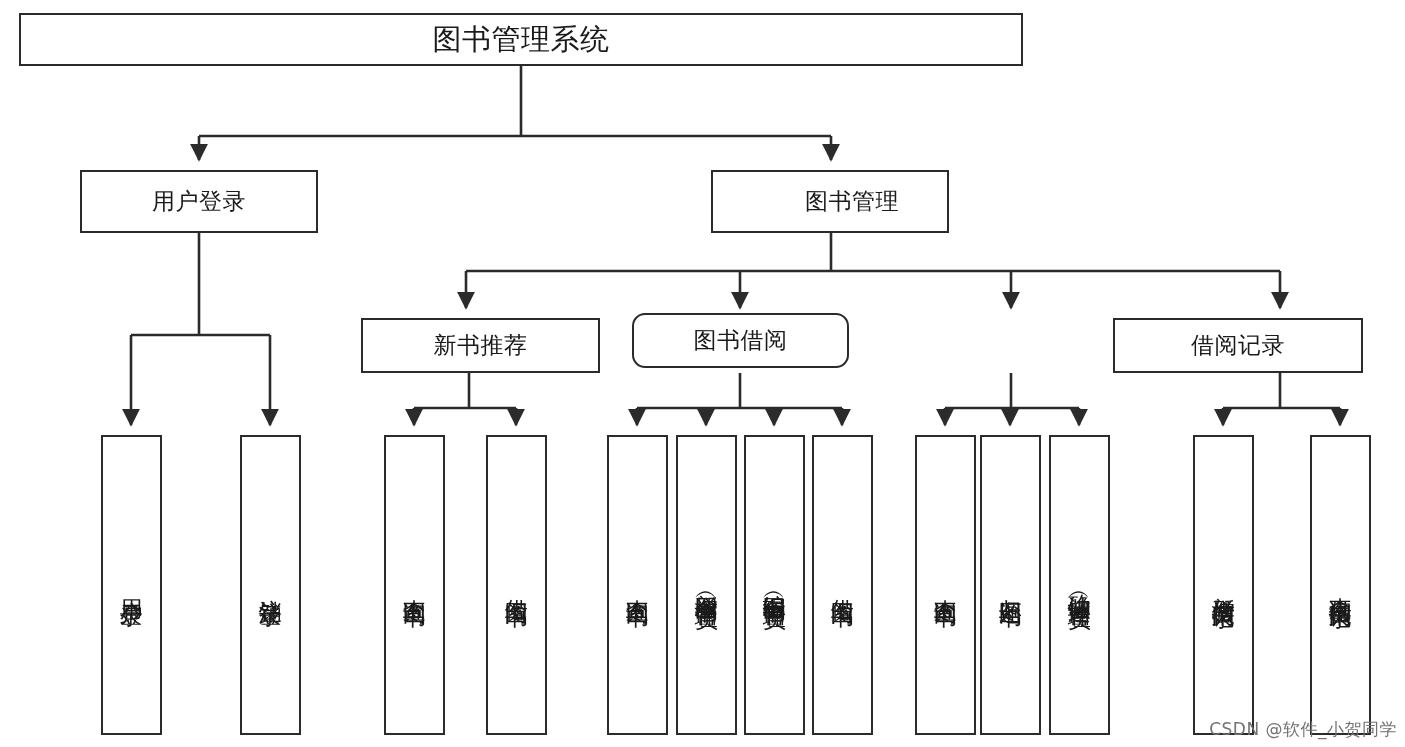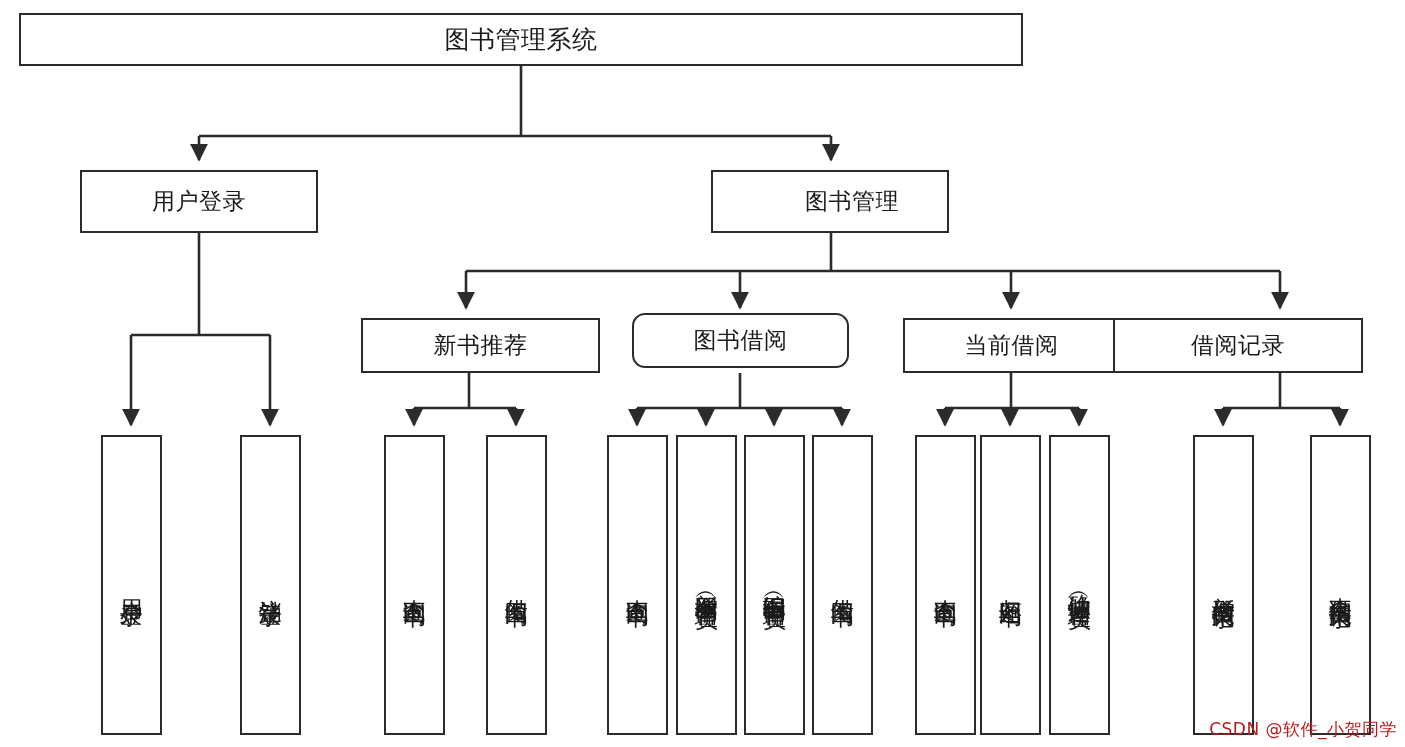--- a/index.html
+++ b/index.html
@@ -42,41 +42,41 @@
     color: #1a1a1a;
     letter-spacing: 0.5px;
     white-space: nowrap;
   }
   
   .node.horiz .node-label {
     font-size: 23px;
     line-height: 1;
   }
   .node.root .node-label {
-    font-size: 25px;
+    font-size: 29px;
   }
   
   .node.vert {
     align-items: center;
     justify-content: center;
   }
   .node.vert .node-label {
     writing-mode: vertical-rl;
     text-orientation: upright;
     font-size: 23px;
     line-height: 1.32;
     letter-spacing: 2px;
     text-align: center;
   }
   .watermark {
     position: absolute;
     right: 8px;
     bottom: 6px;
     font-size: 17px;
-    color: #b91c1c;
+    color: #737373;
     letter-spacing: 0.5px;
     white-space: nowrap;
     user-select: none;
   }
 </style>
 </head>
 <body>
 
 <div id="diagram-root">
 
@@ -143,23 +143,20 @@
   </div>
 
   <div class="node horiz" style="left:361px; top:318px; width:239px; height:55px;">
     <span class="node-label">新书推荐</span>
   </div>
 
   <div class="node horiz" style="left:632px; top:313px; width:217px; height:55px;border-radius:13px;">
     <span class="node-label">图书借阅</span>
   </div>
 
-  <div class="node horiz" style="left:903px; top:318px; width:217px; height:55px;">
-    <span class="node-label">当前借阅</span>
-  </div>
 
   <div class="node horiz" style="left:1113px; top:318px; width:250px; height:55px;justify-content:center;">
     <span class="node-label">借阅记录</span>
   </div>
 
   <div class="node vert" style="left:101px; top:435px; width:61px; height:300px;">
     <span class="node-label">用户登录</span>
   </div>
 
   <div class="node vert" style="left:240px; top:435px; width:61px; height:300px;">

